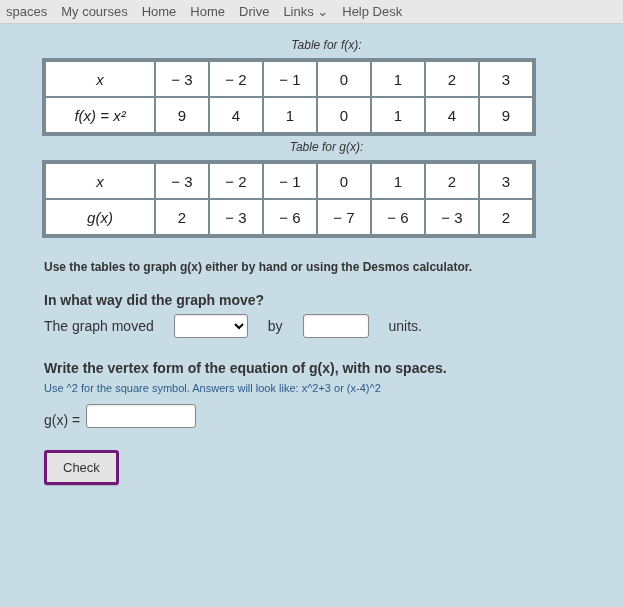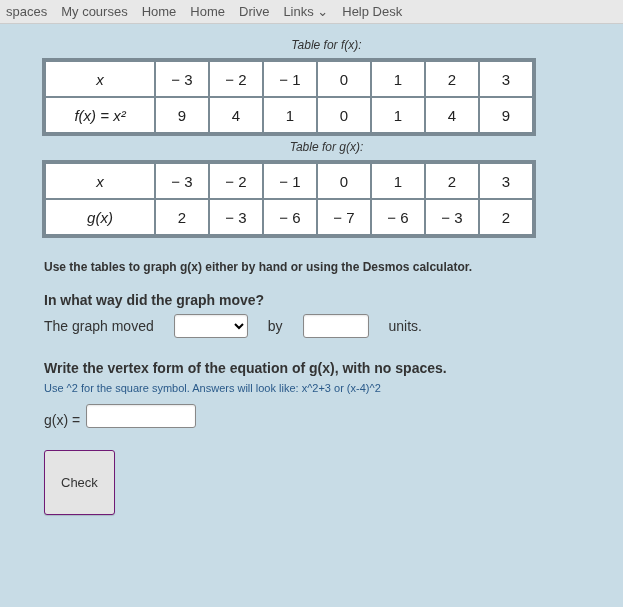--- a/index.html
+++ b/index.html
@@ -89,23 +89,23 @@
     margin: 2px 0 10px 0;
   }
   .eqrow {
     display: flex;
     align-items: flex-end;
     gap: 6px;
     font-size: 14px;
   }
   button.check {
     background: #e4e4e4;
-    border: 1px solid #701a75;
+    border: 3px solid #701a75;
     border-radius: 3px;
-    padding: 24px 16px;
+    padding: 7px 16px;
     font-size: 13px;
     color: #333;
     cursor: pointer;
     box-shadow: 0 1px 1px rgba(0,0,0,0.15);
   }
 </style>
 </head>
 <body>
 
 <div class="nav">

